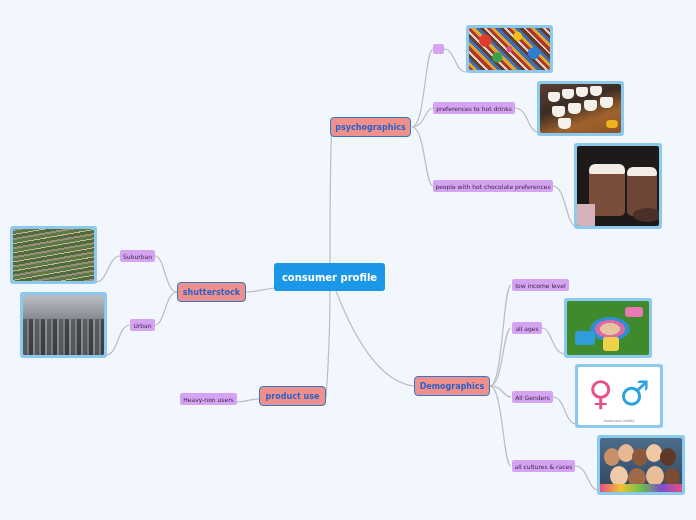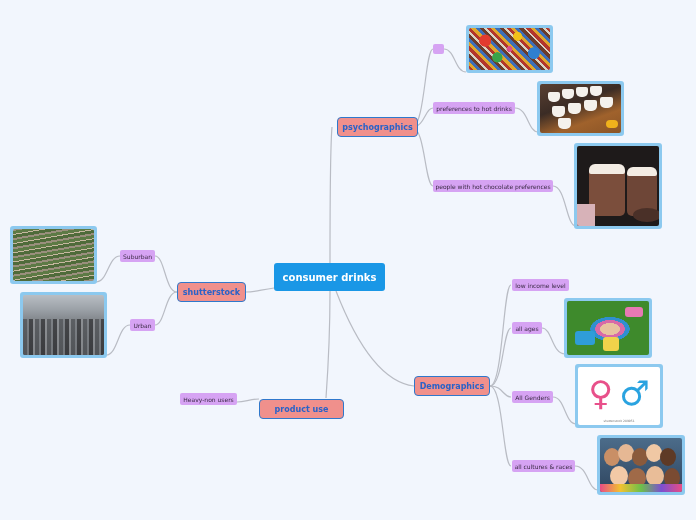--- a/index.html
+++ b/index.html
@@ -44,24 +44,24 @@
     <path d="M490 386 C503 386 503 328 511 328"></path>
     <path d="M490 386 C503 386 503 397 511 397"></path>
     <path d="M490 386 C503 386 503 466 511 466"></path>
     <path d="M542 328 C552 328 552 354 565 354"></path>
     <path d="M553 397 C565 397 565 424 576 424"></path>
     <path d="M575 466 C588 466 588 490 598 490"></path>
   </g>
 </svg>
 
 <div class="node root" style="left:274px;top:263px;width:111px;height:28px;">
-  <span>consumer drinks</span>
+  <span>consumer profile</span>
 </div>
 
-<div class="node main" style="left:337px;top:117px;width:81px;height:20px;">
+<div class="node main" style="left:330px;top:117px;width:81px;height:20px;">
   <span>psychographics</span>
 </div>
 <div class="node leaf" style="left:433px;top:44px;width:11px;height:10px;padding:0;">
   <span></span>
 </div>
 <div class="pic" style="left:466px;top:25px;width:87px;height:48px;">
   <div style="background:
     radial-gradient(circle at 20% 30%, #e23b2e 0 8%, transparent 9%),
     radial-gradient(circle at 60% 20%, #f2c21b 0 7%, transparent 8%),
     radial-gradient(circle at 80% 60%, #2f7fd0 0 8%, transparent 9%),
@@ -115,21 +115,21 @@
 <div class="node leaf" style="left:130px;top:319px;width:25px;height:12px;">
   <span>Urban</span>
 </div>
 <div class="pic" style="left:20px;top:292px;width:87px;height:66px;">
   <div style="background:linear-gradient(180deg,#b9bec4 0%,#9aa0a6 25%,#6f7377 55%,#3d3e42 100%);">
     <div style="position:absolute;left:0;bottom:0;width:100%;height:60%;background:
       repeating-linear-gradient(90deg,#55585c 0 4px,#7b7f84 4px 6px,#3a3b3e 6px 10px,#8e9195 10px 12px);opacity:.85;"></div>
   </div>
 </div>
 
-<div class="node main" style="left:259px;top:399px;width:85px;height:20px;">
+<div class="node main" style="left:259px;top:386px;width:67px;height:20px;">
   <span>product use</span>
 </div>
 <div class="node leaf" style="left:180px;top:393px;width:57px;height:12px;">
   <span>Heavy-non users</span>
 </div>
 
 <div class="node main" style="left:414px;top:376px;width:76px;height:20px;">
   <span>Demographics</span>
 </div>
 <div class="node leaf" style="left:512px;top:279px;width:57px;height:12px;">

